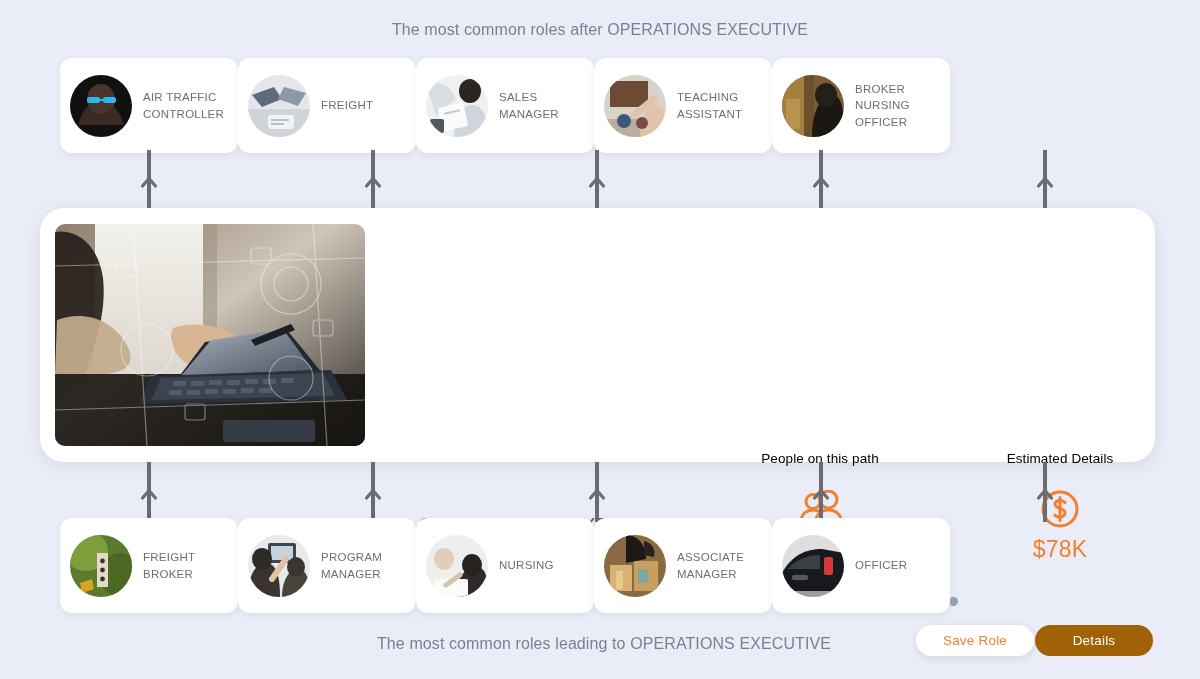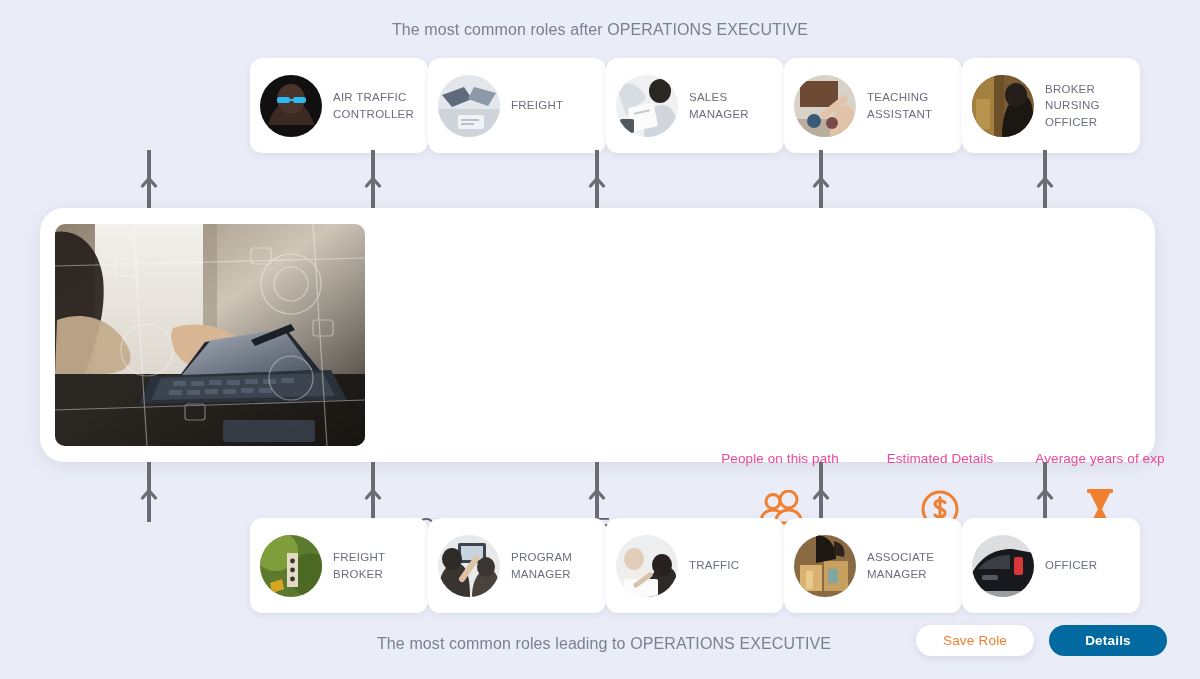--- a/index.html
+++ b/index.html
@@ -26,21 +26,21 @@
   }
   .caption-top { top: 21px; }
   .caption-bottom { top: 635px; margin-left: 8px; }
 
   
   .row {
     position: absolute;
     left: 60px;
     width: 1080px;
     display: flex;
-    justify-content: flex-end;
+    justify-content: flex-start;
   }
   .row-top { top: 58px; }
   .row-bottom { top: 518px; }
 
   .role-card {
     width: 178px;
     height: 95px;
     background: #ffffff;
     border-radius: 12px;
     box-shadow: 0 2px 7px rgba(80, 90, 130, .10);
@@ -122,21 +122,21 @@
   .stats {
     position: absolute;
     left: 660px;
     top: 243px;
     width: 480px;
     display: flex;
   }
   .stat { flex: 1; text-align: center; }
   .stat-label {
     font-size: 13.5px;
-    color: #ec4899;
+    color: #000000;
     letter-spacing: .1px;
   }
   .stat-icon {
     height: 46px;
     margin-top: 20px;
     display: flex;
     align-items: center;
     justify-content: center;
   }
   .stat-icon svg { display: block; }
@@ -156,43 +156,42 @@
     gap: 11px;
   }
   .dot { width: 9px; height: 9px; border-radius: 50%; background: #9aa0ab; }
   .dot.active { background: #f08030; }
 
   .actions {
     position: absolute;
     left: 876px;
     top: 417px;
     display: flex;
-    gap: 15px;
+    gap: 1px;
     align-items: center;
   }
   .btn {
     border: none;
     border-radius: 19px;
     height: 31px;
     font-family: "Liberation Sans", sans-serif;
     font-size: 13.5px;
     cursor: pointer;
     letter-spacing: .2px;
   }
   .btn-secondary {
     width: 118px;
     background: #ffffff;
     color: #f08030;
     box-shadow: 0 2px 7px rgba(80, 90, 130, .16);
   }
   .btn-primary {
     width: 118px;
-    background: #0369a1;
+    background: #a16207;
     color: #ffffff;
-    font-weight: bold;
   }
 </style>
 </head>
 <body>
 
 <div class="stage">
 
   <div class="caption caption-top">The most common roles after OPERATIONS EXECUTIVE</div>
 
   <div class="row row-top" id="row-top">
@@ -386,31 +385,20 @@
           <svg width="44" height="44" viewBox="0 0 44 44">
             <circle cx="22" cy="22" r="17" fill="none" stroke="#f08030" stroke-width="3"></circle>
             <path d="M27 15.5 C25 13.2 19 12.6 17.4 15.6 C15.8 18.6 19.4 20.4 22.6 21.6
                      C25.8 22.8 28 24.6 26.6 27.6 C25.2 30.6 19 30.6 17 28.2" fill="none" stroke="#f08030" stroke-width="3" stroke-linecap="round"></path>
             <path d="M22 10.5 L22 33.5" stroke="#f08030" stroke-width="3" stroke-linecap="round"></path>
           </svg>
         </div>
         <div class="stat-value">$78K</div>
       </div>
 
-      <div class="stat">
-        <div class="stat-label">Average years of exp</div>
-        <div class="stat-icon">
-          <svg width="34" height="42" viewBox="0 0 34 42">
-            <rect x="4" y="1" width="26" height="4" rx="1.2" fill="#f08030"></rect>
-            <rect x="4" y="37" width="26" height="4" rx="1.2" fill="#f08030"></rect>
-            <path d="M7 5 L27 5 L19 21 L27 37 L7 37 L15 21 Z" fill="#f08030"></path>
-          </svg>
-        </div>
-        <div class="stat-value">5.56</div>
-      </div>
 
     </div>
 
     <div class="dots">
       <span class="dot active"></span>
       <span class="dot"></span>
       <span class="dot"></span>
     </div>
 
     <div class="actions">
@@ -488,21 +476,21 @@
           <svg viewBox="0 0 62 62">
             <rect width="62" height="62" fill="#eceef0"></rect>
             <path d="M0 62 C0 40 10 28 20 28 C30 28 34 40 34 62 Z" fill="#f0efec"></path>
             <ellipse cx="18" cy="24" rx="10" ry="11" fill="#e2cdb8"></ellipse>
             <path d="M30 62 C30 42 40 32 50 32 C60 32 62 42 62 62 Z" fill="#2f2a27"></path>
             <ellipse cx="46" cy="30" rx="10" ry="11" fill="#27221f"></ellipse>
             <rect x="8" y="44" width="34" height="18" rx="2" fill="#fbfbfb"></rect>
             <path d="M20 50 L34 40" stroke="#d8c2ab" stroke-width="5" stroke-linecap="round"></path>
           </svg>
         </div>
-        <div class="role-label">TRAFFIC</div>
+        <div class="role-label">NURSING</div>
       </div>
       <div class="role-card">
         <div class="avatar">
           <svg viewBox="0 0 62 62">
             <rect width="62" height="62" fill="#8a6a42"></rect>
             <rect x="6" y="30" width="22" height="26" fill="#d9b271"></rect>
             <rect x="30" y="26" width="24" height="30" fill="#c79f5e"></rect>
             <rect x="12" y="36" width="7" height="18" fill="#e8c98e"></rect>
             <path d="M22 0 C34 0 42 10 42 24 L22 28 Z" fill="#1d1814"></path>
             <path d="M40 6 C48 8 52 14 50 22 L40 20 Z" fill="#2a221b"></path>

